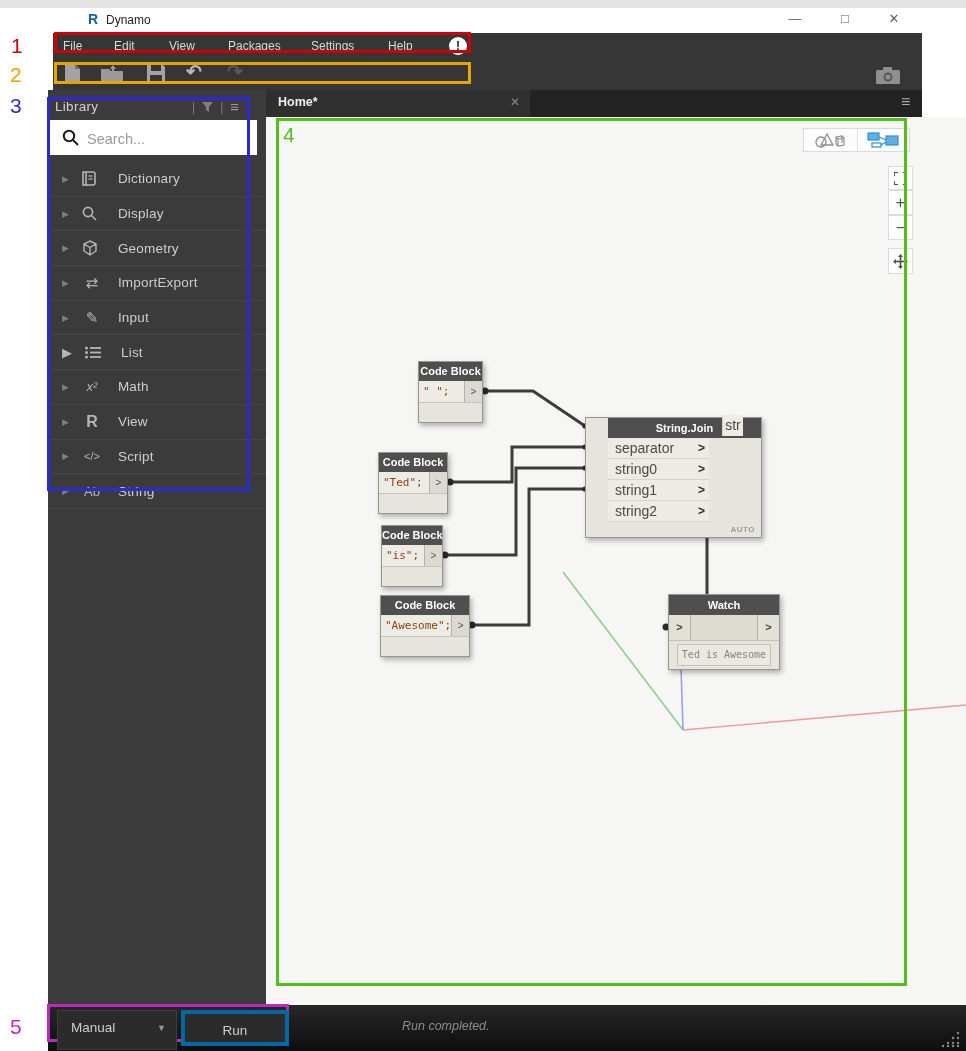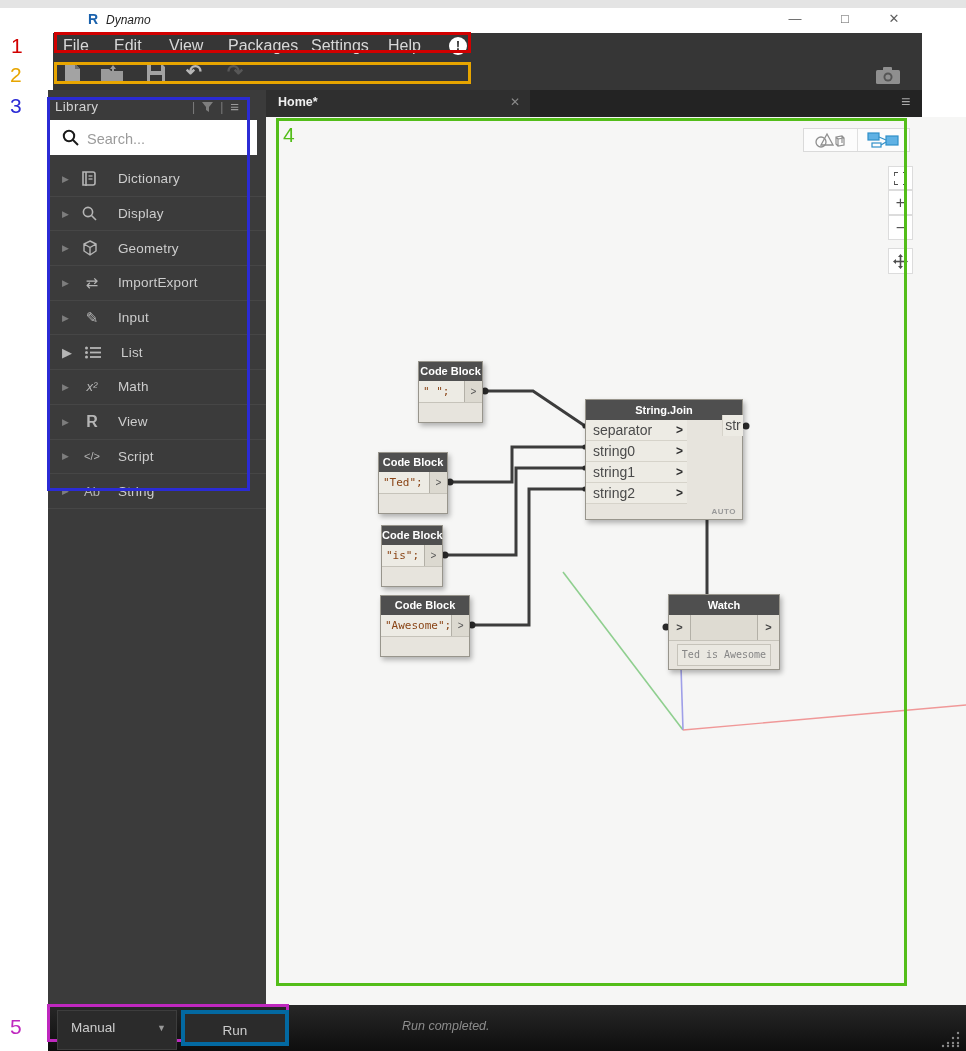--- a/index.html
+++ b/index.html
@@ -4,26 +4,26 @@
 <style>
   * { margin:0; padding:0; box-sizing:border-box; }
   html,body { width:966px; height:1051px; }
   body { position:relative; background:#ffffff; font-family:"Liberation Sans",sans-serif; overflow:hidden; }
   .abs { position:absolute; }
 
   
   .top-strip { left:0; top:0; width:966px; height:8px; background:#e4e4e4; }
   .titlebar { left:0; top:8px; width:966px; height:25px; background:#ffffff; }
   .app-logo { left:88px; top:11px; font-size:14px; font-weight:bold; color:#1961ac; }
-  .app-title { left:106px; top:13px; font-size:12px; color:#222;font-style:italic; }
+  .app-title { left:106px; top:13px; font-size:12px; color:#222; }
   .winbtn { top:11px; font-size:13px; color:#5f5f5f; width:20px; text-align:center; }
 
   
   .bars { left:53px; top:33px; width:869px; height:57px; background:#363636; }
-  .menu-item { top:33px; height:26px; line-height:26px; font-size:16px; color:#d8d8d8; }
+  .menu-item { top:33px; height:26px; line-height:26px; font-size:12px; color:#d8d8d8; }
   .alert-circle { left:449px; top:37px; width:18px; height:18px; border-radius:50%; background:#fff;
                   color:#1a1a1a; font-weight:bold; font-size:12px; text-align:center; line-height:18px; }
   .tool-ico { top:64px; }
   .tool-txt { top:60px; font-size:19px; font-weight:bold; }
 
   
   .library { left:48px; top:90px; width:218px; height:915px; background:#3b3b3b; }
   .lib-title { left:55px; top:99px; font-size:13.5px; color:#d2d2d2; letter-spacing:.3px; }
   .lib-head-icons { left:192px; top:98px; display:flex; gap:7px; align-items:center; color:#7e7e7e; font-size:12px; }
   .search-wrap { left:50px; top:120px; width:207px; height:35px; background:#fff; }
@@ -332,21 +332,21 @@
 
 <div class="node" style="left:380px; top:595px; width:90px;">
   <div class="node-header">Code Block</div>
   <div class="cb-row">
     <span class="cb-code">"Awesome";</span>
     <span class="cb-port">&gt;</span>
   </div>
   <div class="cb-body"></div>
 </div>
 
-<div class="node" style="left:585px; top:399px; width:158px; height:121px;">
+<div class="node" style="left:585px; top:417px; width:177px; height:121px;padding-left:22px;">
   <div class="node-header sj-header">String.Join</div>
   <div class="sj-row">
     <span class="sj-in-label">separator</span>
     <span class="sj-chev">&gt;</span>
   </div>
   <div class="sj-row">
     <span class="sj-in-label">string0</span>
     <span class="sj-chev">&gt;</span>
   </div>
   <div class="sj-row">

